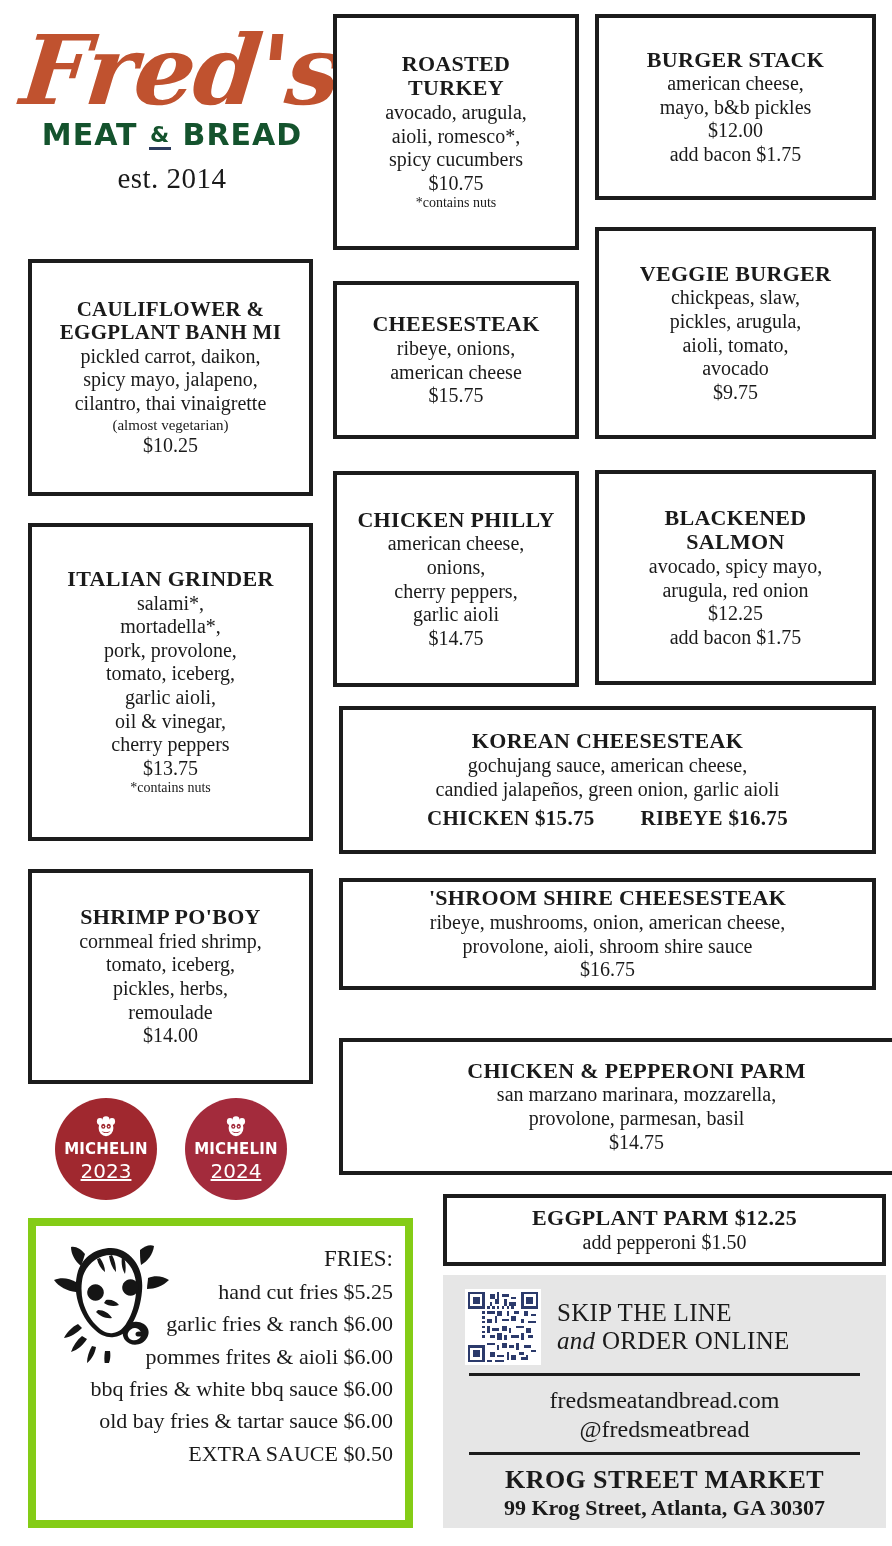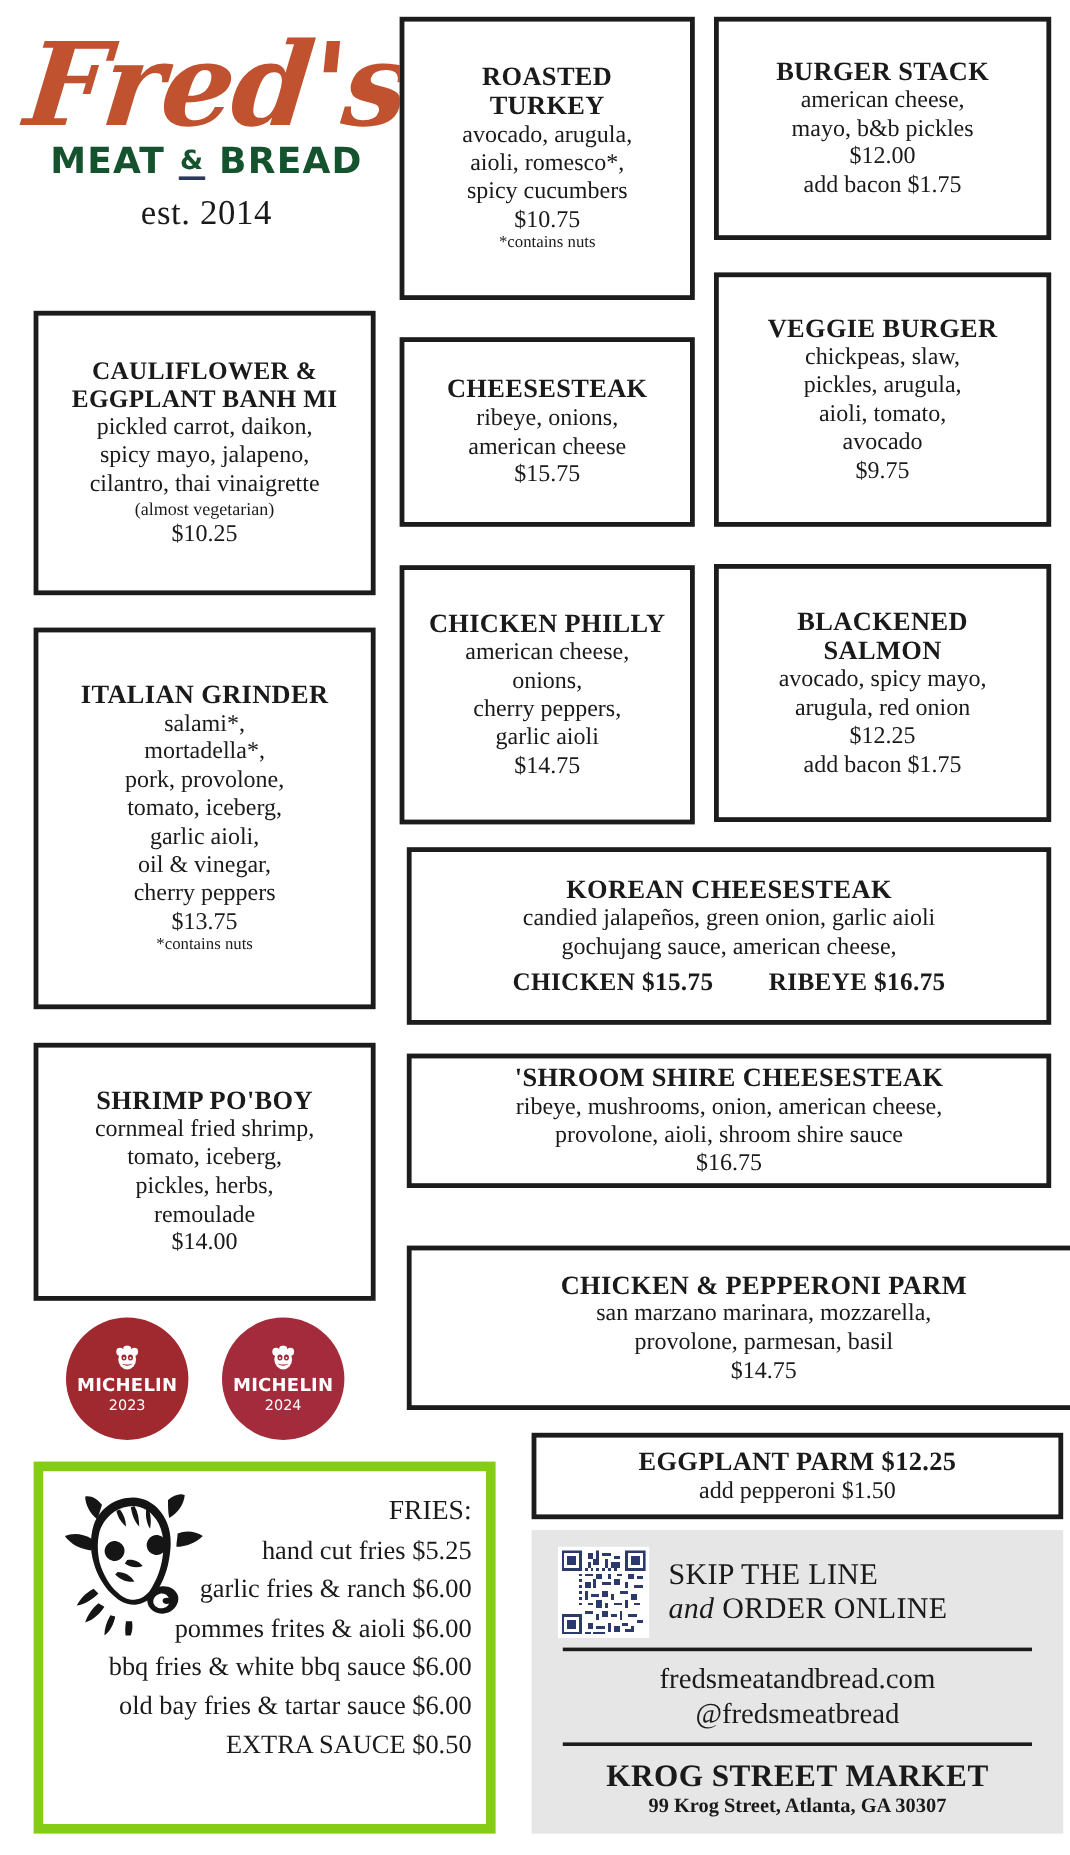--- a/index.html
+++ b/index.html
@@ -102,21 +102,21 @@
     color: #ffffff;
     display: flex;
     flex-direction: column;
     align-items: center;
     justify-content: center;
     font-family: "DejaVu Sans", "Liberation Sans", sans-serif;
   }
   .michelin.v2 { background: #A32B3C; }
   .michelin .bib { line-height: 0; margin-bottom: 2px; }
   .michelin .mlabel { font-size: 15px; font-weight: bold; letter-spacing: .2px; }
-  .michelin .myear { font-size: 12px; margin-top: 1px; }
+  .michelin .myear { font-size: 20px; margin-top: 1px; text-decoration: underline; }
 
   
   #fries-box {
     position: absolute;
     left: 28px; top: 1218px;
     width: 385px; height: 310px;
     border: 8px solid #84cc16;
     background: #fff;
     box-sizing: border-box;
   }
@@ -143,21 +143,21 @@
   #qr-code { width: 76px; height: 76px; background: #fff; padding: 3px; box-sizing: border-box; flex: 0 0 auto; }
   .qr-text { line-height: 1.12; }
   .qr-text .l1 { font-size: 25px; letter-spacing: .3px; }
   .qr-text .l2 { font-size: 25px; letter-spacing: .3px; }
   .qr-text .l2 i { font-style: italic; }
   .hr { height: 3px; background: #1c1c1c; margin: 8px 4px 10px 4px; }
   .web-lines { text-align: center; line-height: 1.2; }
   .web-lines div { font-size: 24px; }
   .addr { text-align: center; }
   .addr .a1 { font-size: 26px; font-weight: bold; letter-spacing: .4px; line-height: 1.15; }
-  .addr .a2 { font-size: 17px; font-weight: bold; line-height: 1.3; }
+  .addr .a2 { font-size: 22px; font-weight: bold; line-height: 1.3; }
 </style>
 </head>
 <body>
 
 <div class="board">
 
   <div id="logo-block">
     <div class="logo-script">Fred's</div>
     <div class="logo-sub">
       <span>MEAT</span>
@@ -237,22 +237,22 @@
     <div class="desc d-20">tomato, iceberg,</div>
     <div class="desc d-20">garlic aioli,</div>
     <div class="desc d-20">oil &amp; vinegar,</div>
     <div class="desc d-20">cherry peppers</div>
     <div class="price d-20">$13.75</div>
     <div class="note n-14">*contains nuts</div>
   </div>
 
   <div class="box" id="box-korean" style="left:339px; top:706px; width:537px; height:148px;">
     <div class="title t-22">KOREAN CHEESESTEAK</div>
+    <div class="desc d-20">gochujang sauce, american cheese,</div>
     <div class="desc d-20">candied jalapeños, green onion, garlic aioli</div>
-    <div class="desc d-20">gochujang sauce, american cheese,</div>
     <div style="display:flex; gap:46px; margin-top:6px;">
       <span class="title t-21">CHICKEN $15.75</span>
       <span class="title t-21">RIBEYE $16.75</span>
     </div>
   </div>
 
   <div class="box" id="box-shroom" style="left:339px; top:878px; width:537px; height:112px;">
     <div class="title t-22">'SHROOM SHIRE CHEESESTEAK</div>
     <div class="desc d-20">ribeye, mushrooms, onion, american cheese,</div>
     <div class="desc d-20">provolone, aioli, shroom shire sauce</div>

